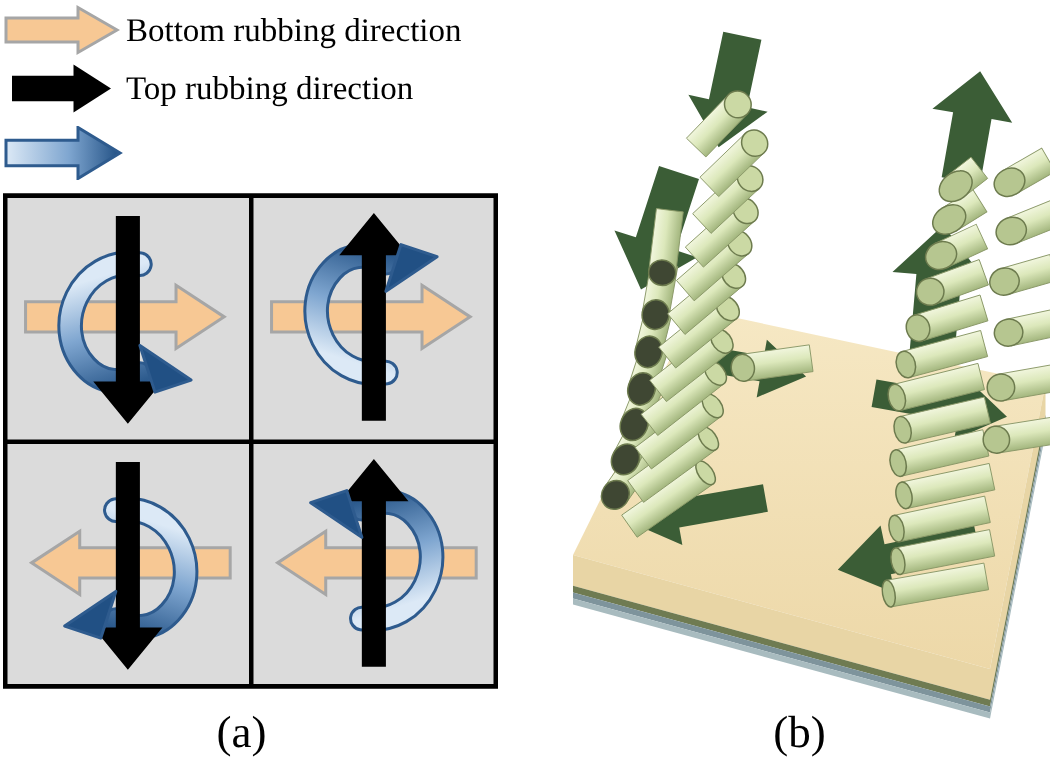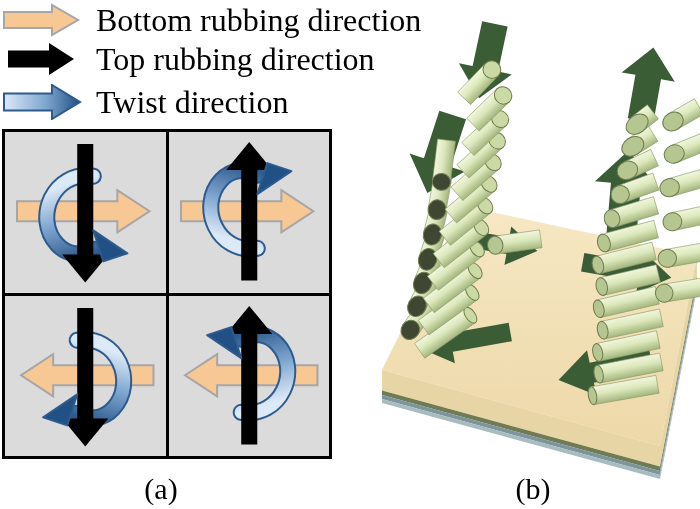--- a/index.html
+++ b/index.html
@@ -2,21 +2,21 @@
 <html><head>
 <meta charset="utf-8">
 <style>
   html,body{margin:0;padding:0;background:#fff;}
   .stage{position:relative;width:700px;height:509px;background:#fff;overflow:hidden;
          font-family:"Liberation Serif",serif;}
   
   .legend{position:absolute;left:0;top:2px;width:420px;}
   .legend-row{position:absolute;left:0;height:36px;display:flex;align-items:center;}
   .legend-row svg{width:84px;height:36px;flex:0 0 84px;}
-  .legend-label{margin-left:12px;font-size:32px;color:#000;white-space:nowrap;}
+  .legend-label{font-size:22px;color:#000;white-space:nowrap;}
   
   .grid{position:absolute;left:2px;top:129px;width:330px;height:330px;box-sizing:border-box;
         border:3px solid #000;background:#000;display:grid;grid-template-columns:1fr 1fr;
         grid-template-rows:1fr 1fr;gap:3px;}
   .cell{background:#DBDBDB;position:relative;}
   .cell svg{position:absolute;left:0;top:0;width:100%;height:100%;}
   
   .panel-b{position:absolute;left:380px;top:18px;width:320px;height:462px;}
   .panel-b svg{width:320px;height:462px;display:block;}
   
@@ -46,21 +46,20 @@
       <svg id="legend-arrow-2" viewBox="0 0 84 36">
           <defs>
             <linearGradient id="legGrad" x1="0" y1="0" x2="1" y2="0">
               <stop offset="0%" stop-color="#DCE9F6"></stop>
               <stop offset="55%" stop-color="#7FA6D0"></stop>
               <stop offset="100%" stop-color="#215084"></stop>
             </linearGradient>
           </defs>
           <path d="M 0 -8.5 L 48 -8.5 L 48 -17 L 76 0 L 48 17 L 48 8.5 L 0 8.5 Z" transform="translate(4,18)" fill="url(#legGrad)" stroke="#2E5B8E" stroke-width="2"></path>
         </svg>
-      <span class="legend-label">Twist direction</span>
     </div>
   </div>
 
   <div class="grid">
     <div class="cell">
         <svg id="cell-0" viewBox="0 0 160 160" preserveAspectRatio="none">
           <defs>
             <linearGradient id="twg0" gradientUnits="userSpaceOnUse" x1="88" y1="44" x2="112" y2="120">
               <stop offset="0%" stop-color="#DCE9F6"></stop>
               <stop offset="45%" stop-color="#7FA6D0"></stop>

